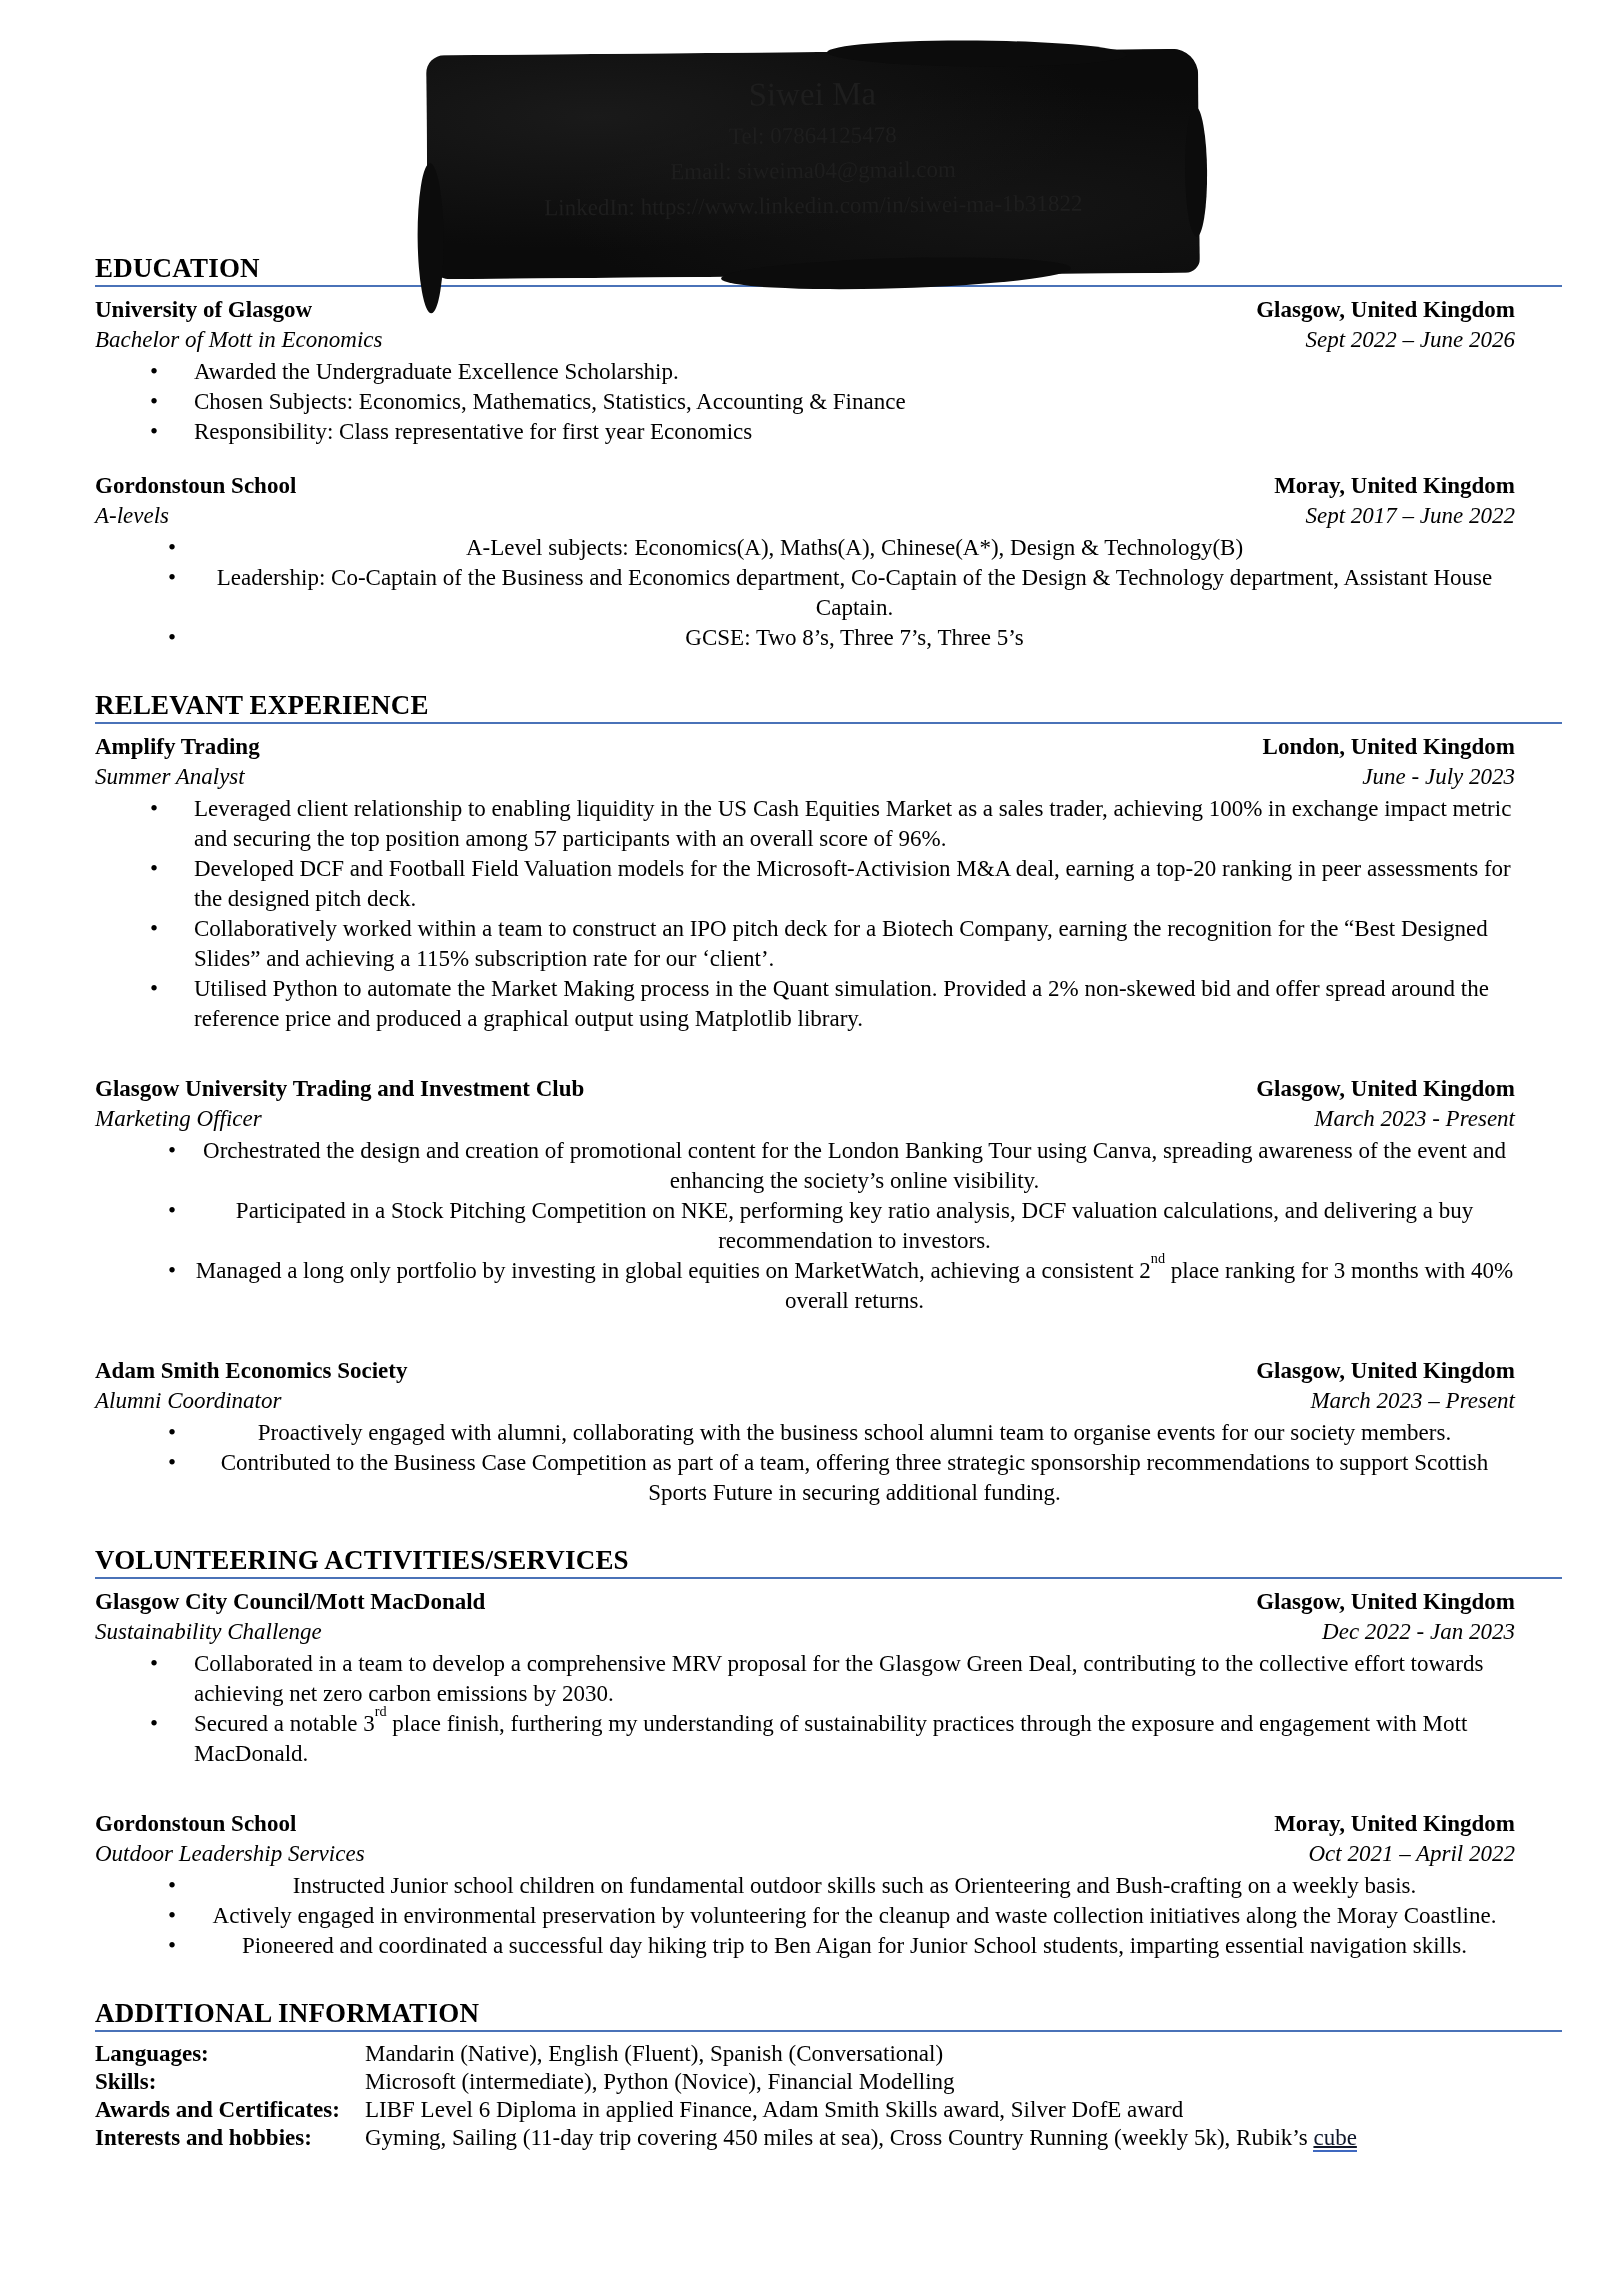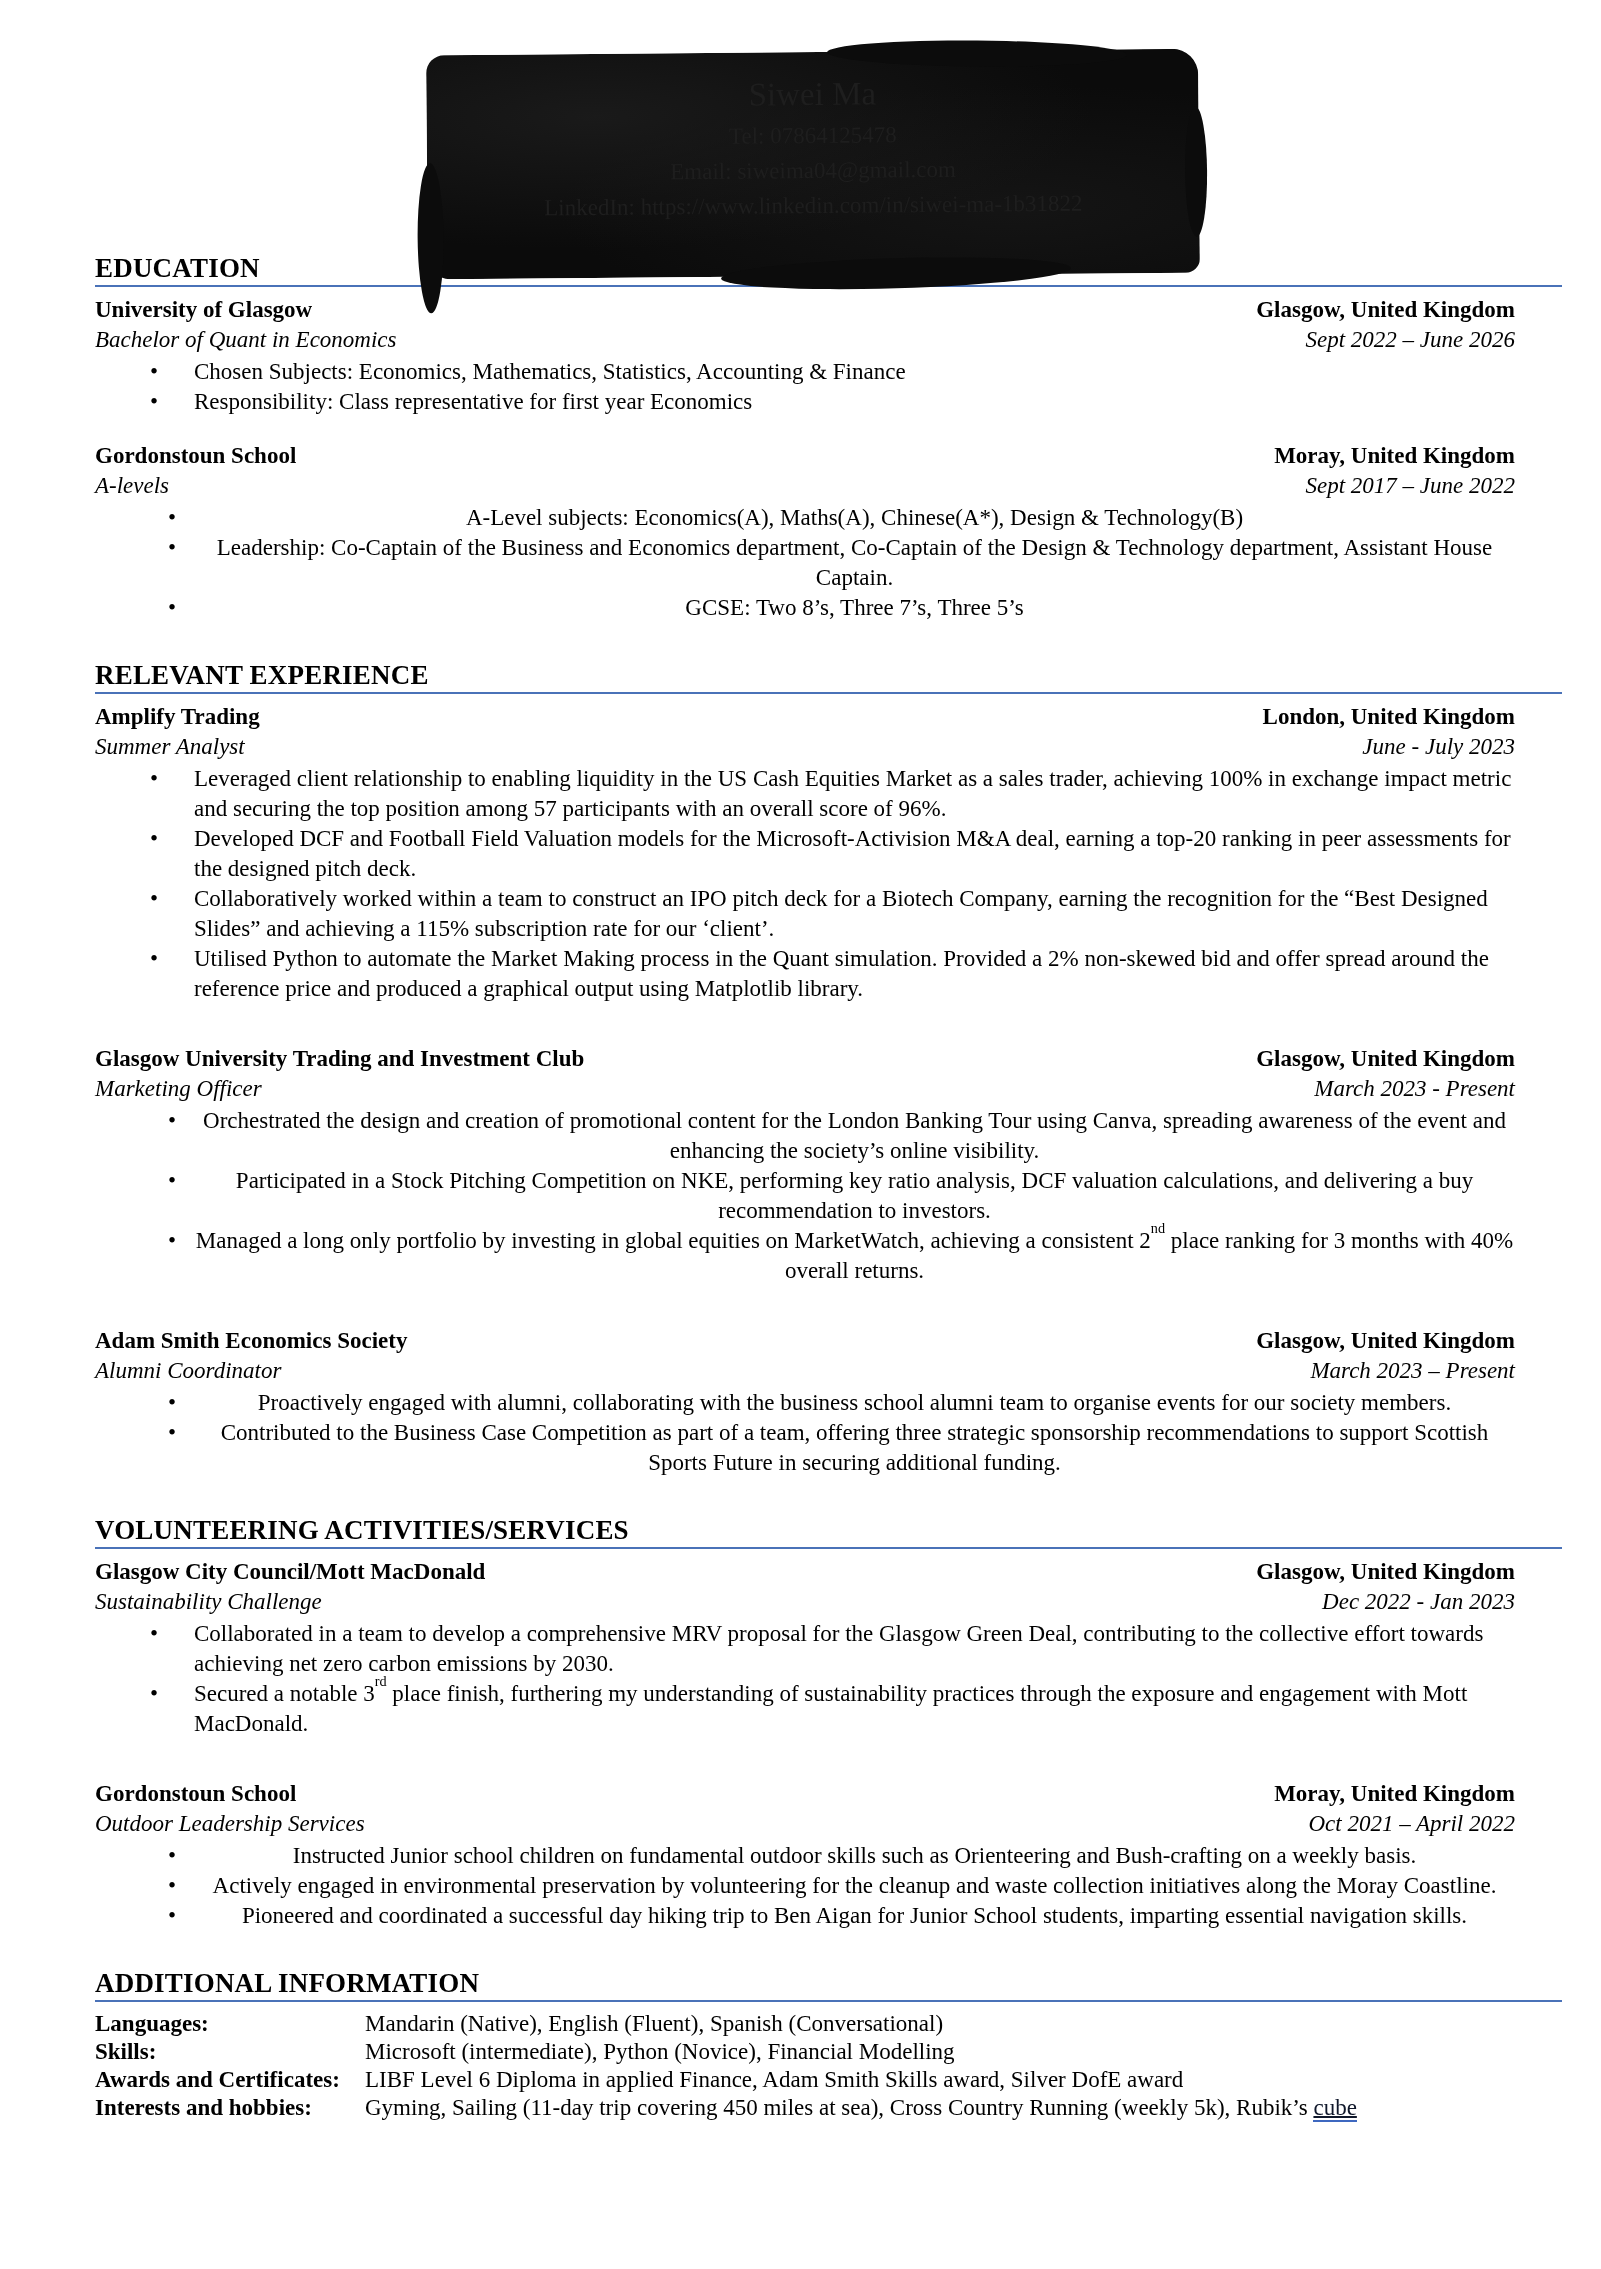--- a/index.html
+++ b/index.html
@@ -87,24 +87,28 @@
 
   <section>
     <h2 class="sec-h first">EDUCATION</h2>
 
     <div class="entry">
       <div class="row bold">
         <span>University of Glasgow</span>
         <span>Glasgow, United Kingdom</span>
       </div>
       <div class="row ital">
-        <span>Bachelor of Quant in Economics</span>
+        <span>Bachelor of Mott in Economics</span>
         <span>Sept 2022 – June 2026</span>
       </div>
       <ul class="bullets">
+        <li class="bullet">
+            <span class="bm"></span>
+            <span class="bt">Awarded the Undergraduate Excellence Scholarship.</span>
+          </li>
         <li class="bullet">
             <span class="bm"></span>
             <span class="bt">Chosen Subjects: Economics, Mathematics, Statistics, Accounting &amp; Finance</span>
           </li>
         <li class="bullet">
             <span class="bm"></span>
             <span class="bt">Responsibility: Class representative for first year Economics</span>
           </li>
       </ul>
     </div>

